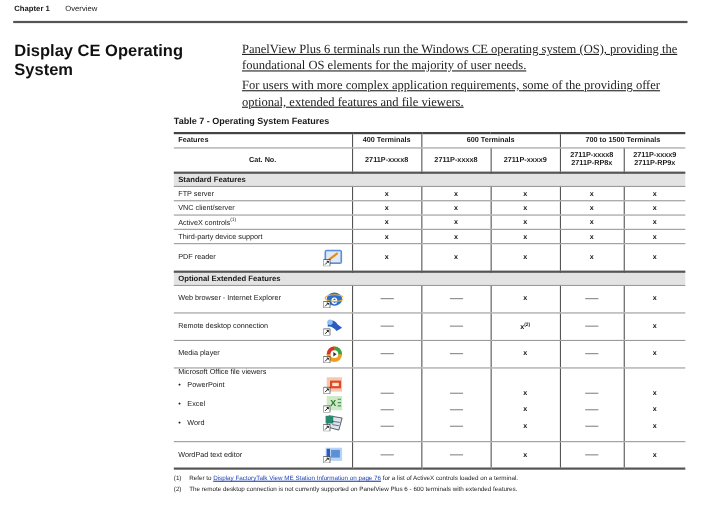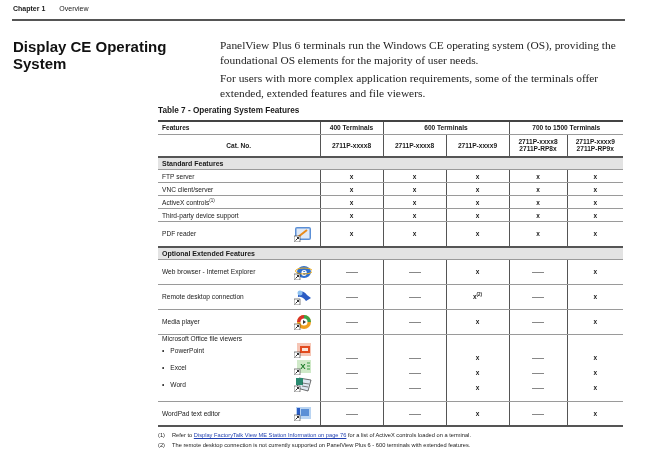--- a/index.html
+++ b/index.html
@@ -1,21 +1,21 @@
 <!DOCTYPE html>
 <html><head>
 <meta charset="utf-8">
 <style>
   html, body { margin:0; padding:0; background:#ffffff; }
   body { width:650px; height:465px; position:relative; overflow:hidden; font-family:"Liberation Sans", sans-serif; color:#1a1a1a; }
   .chapter { position:absolute; left:13px; top:5px; font-size:7px; font-weight:bold; }
   .chapter .sec { font-weight:normal; margin-left:14px; }
   .rule { position:absolute; left:12px; top:19px; width:613px; height:2px; background:#555; }
   .heading { position:absolute; left:13px; top:38px; width:200px; font-size:15px; font-weight:bold; line-height:17px; color:#111; }
-  .para { position:absolute; left:220px; width:400px; font-family:"Liberation Serif", serif; font-size:11.4px; line-height:15px; color:#222; }
+  .para { position:absolute; left:220px; width:400px; font-family:"Liberation Serif", serif; font-size:11.4px; line-height:15px; color:#222;text-decoration:underline; }
   .p1 { top:38px; } .p2 { top:71px; }
   .tcaption { position:absolute; left:158px; top:106px; font-size:8.2px; font-weight:bold; }
   table.os { position:absolute; left:158px; top:120px; width:465px; border-collapse:collapse; font-size:6.6px; table-layout:fixed; }
   table.os td, table.os th { padding:0 4px; vertical-align:middle; border-bottom:1px solid #9a9a9a; }
   table.os tr.top th { border-top:2px solid #444; }
   table.os th { font-weight:bold; text-align:center; }
   table.os th.feat { text-align:left; }
   table.os .vl { border-left:1px solid #555; }
   table.os tr.section td { background:#e3e3e3; font-weight:bold; font-size:7px; border-top:2px solid #555; height:11px; }
   table.os td.name { position:relative; }
@@ -34,21 +34,21 @@
 </head>
 <body>
 
 <div class="chapter">
   <span>Chapter 1</span><span class="sec">Overview</span>
 </div>
 <div class="rule"></div>
 
 <div class="heading">Display CE Operating System</div>
 <div class="para p1">PanelView Plus 6 terminals run the Windows CE operating system (OS), providing the foundational OS elements for the majority of user needs.</div>
-<div class="para p2">For users with more complex application requirements, some of the terminals offer extended, extended features and file viewers.</div>
+<div class="para p2">For users with more complex application requirements, some of the providing offer optional, extended features and file viewers.</div>
 
 <div class="tcaption">Table 7 - Operating System Features</div>
 
 <table class="os">
   <colgroup>
       <col style="width:162px">
       <col style="width:63px">
       <col style="width:63px">
       <col style="width:63px">
       <col style="width:58px">

